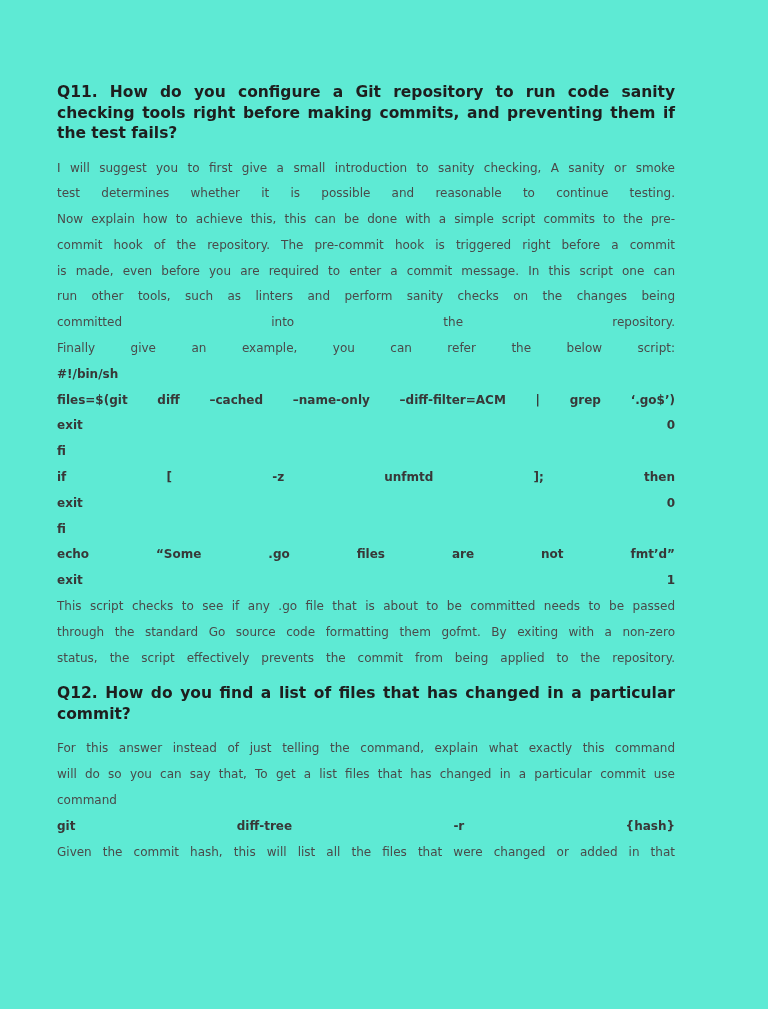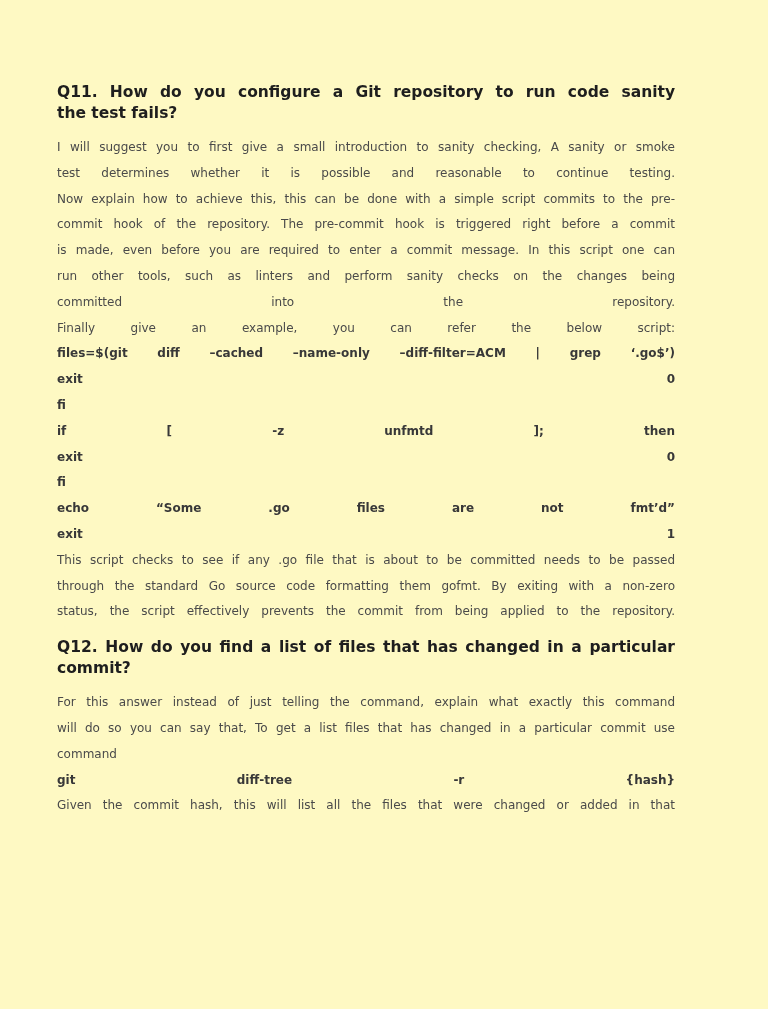--- a/index.html
+++ b/index.html
@@ -4,21 +4,21 @@
 <style>
   html, body {
     margin: 0;
     padding: 0;
     background: #ffffff;
   }
   .page {
     position: relative;
     width: 768px;
     height: 1009px;
-    background: #fef9c3;
+    background: #5eead4;
     overflow: hidden;
     font-family: "DejaVu Sans", "Liberation Sans", sans-serif;
   }
   .content {
     position: absolute;
     left: 57px;
     top: 82px;
     width: 618px;
   }
   .section { margin: 0 0 12px 0; }
@@ -45,31 +45,33 @@
     color: #383838;
   }
 </style>
 </head>
 <body>
 
 <div class="page">
   <div class="content" id="doc-content">
       <div class="section heading">
         <div class="line bold spread">Q11. How do you configure a Git repository to run code sanity</div>
+        <div class="line bold spread">checking tools right before making commits, and preventing them if</div>
         <div class="line bold">the test fails?</div>
       </div>
       <div class="section body">
         <div class="line spread">I will suggest you to first give a small introduction to sanity checking, A sanity or smoke</div>
         <div class="line spread">test determines whether it is possible and reasonable to continue testing.</div>
         <div class="line spread">Now explain how to achieve this, this can be done with a simple script commits to the pre-</div>
         <div class="line spread">commit hook of the repository. The pre-commit hook is triggered right before a commit</div>
         <div class="line spread">is made, even before you are required to enter a commit message. In this script one can</div>
         <div class="line spread">run other tools, such as linters and perform sanity checks on the changes being</div>
         <div class="line spread">committed into the repository.</div>
         <div class="line spread">Finally give an example, you can refer the below script:</div>
+        <div class="line bold">#!/bin/sh</div>
         <div class="line bold spread">files=$(git diff –cached –name-only –diff-filter=ACM | grep ‘.go$’)</div>
         <div class="line bold spread">exit 0</div>
         <div class="line bold">fi</div>
         <div class="line bold spread">if [ -z unfmtd ]; then</div>
         <div class="line bold spread">exit 0</div>
         <div class="line bold">fi</div>
         <div class="line bold spread">echo “Some .go files are not fmt’d”</div>
         <div class="line bold spread">exit 1</div>
         <div class="line spread">This script checks to see if any .go file that is about to be committed needs to be passed</div>
         <div class="line spread">through the standard Go source code formatting them gofmt. By exiting with a non-zero</div>

